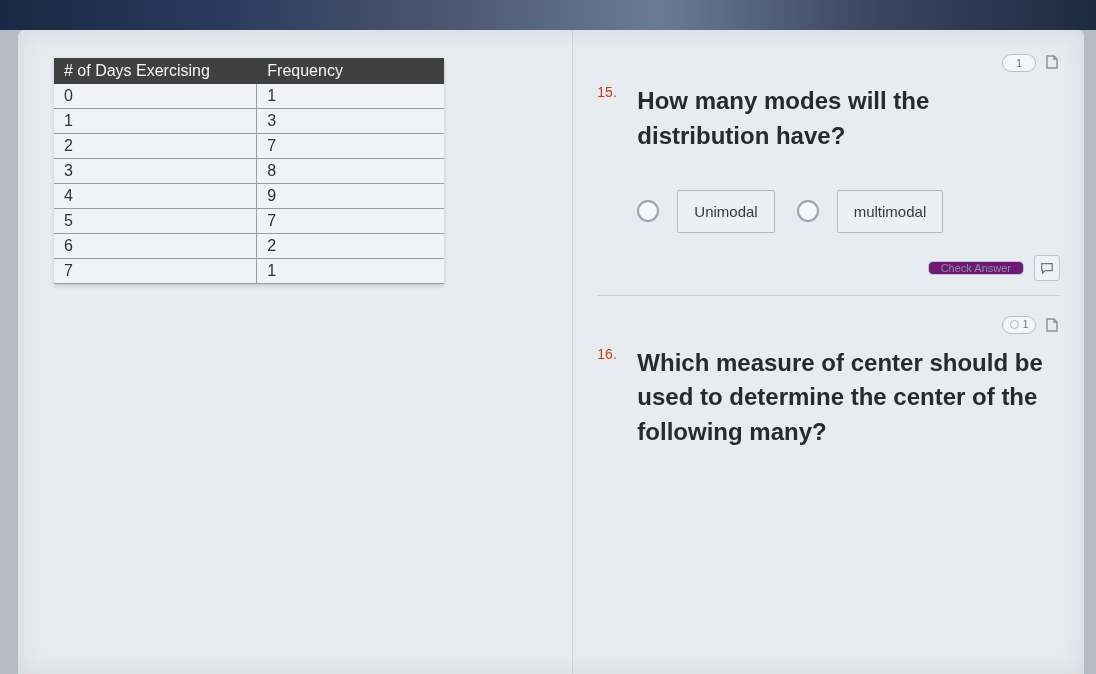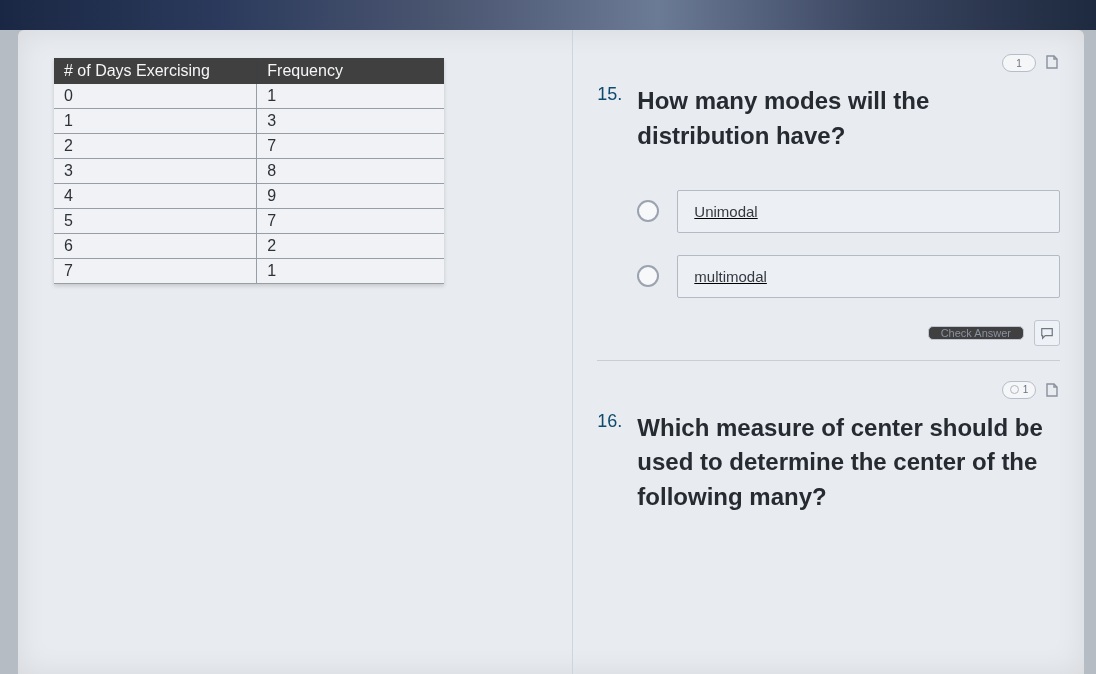--- a/index.html
+++ b/index.html
@@ -85,36 +85,35 @@
   .pill .dot-icon {
     width: 9px; height: 9px; border: 1px solid #b0b7c2; border-radius: 50%;
   }
   .paper-icon svg, .chat-icon svg { display: block; }
   .question {
     display: flex;
     gap: 14px;
     color: #2a2d33;
   }
   .q-num {
-    font-size: 18px;
-    color: #0c4a6e;
+    font-size: 14px;
+    color: #c2410c;
     min-width: 26px;
   }
   .q-text {
     font-size: 24px;
     font-weight: 600;
     line-height: 1.45;
     color: #262a31;
   }
   .choices {
     margin: 36px 0 18px 40px;
     display: flex;
-    flex-direction: column;
+    flex-direction: row;
     gap: 22px;
-    text-decoration: underline;
   }
   .choice {
     display: flex;
     align-items: center;
     gap: 18px;
   }
   .radio {
     width: 22px;
     height: 22px;
     border: 2px solid #9ba3b0;
@@ -133,21 +132,21 @@
   }
   .actions {
     display: flex;
     justify-content: flex-end;
     gap: 10px;
     margin: 22px 0 10px 0;
     align-items: center;
   }
   .btn-check {
     border: 1px solid #bfc6d1;
-    background: #404040;
+    background: #701a75;
     color: #8a919f;
     font-size: 11px;
     padding: 0 12px;
     border-radius: 5px;
   }
   .chat-btn {
     width: 26px; height: 26px;
     border: 1px solid #bfc6d1;
     background: #eef1f5;
     display: flex; align-items: center; justify-content: center;

